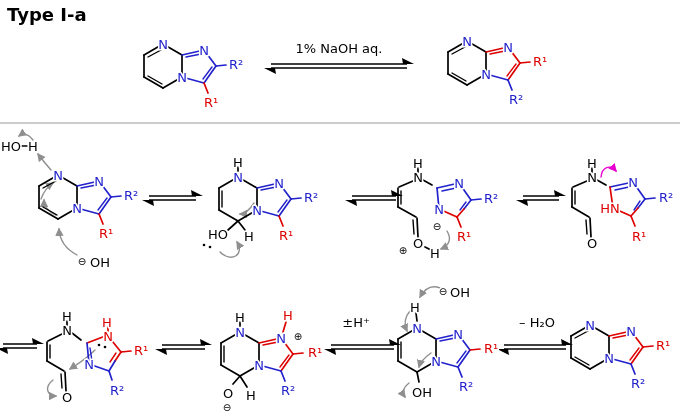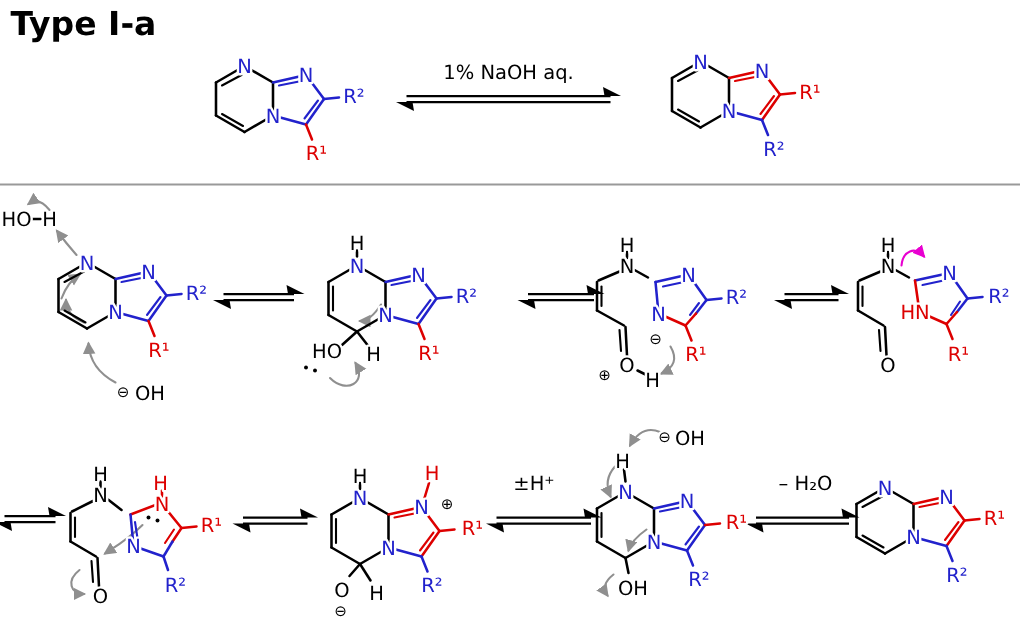--- a/index.html
+++ b/index.html
@@ -1,18 +1,18 @@
 <!DOCTYPE html>
 <html><head>
 <meta charset="utf-8">
 <style>
   html,body{margin:0;padding:0;background:#fff;}
   #stage{position:relative;width:680px;height:419px;background:#fff;overflow:hidden;
          font-family:"DejaVu Sans",sans-serif;}
-  #scheme-title{position:absolute;left:7px;top:4px;font-size:22px;font-weight:bold;color:#000;
+  #scheme-title{position:absolute;left:7px;top:4px;font-size:18px;font-weight:bold;color:#000;
                 font-family:"DejaVu Sans",sans-serif;}
   svg text{font-family:"DejaVu Sans",sans-serif;paint-order:stroke;stroke:#ffffff;stroke-width:3.2px;
            stroke-linejoin:round;}
 </style>
 </head>
 <body>
 
 <div id="stage">
   <div id="scheme-title">Type I-a</div>
   <div id="svg-host"><svg width="680" height="419" viewBox="0 0 680 419">

